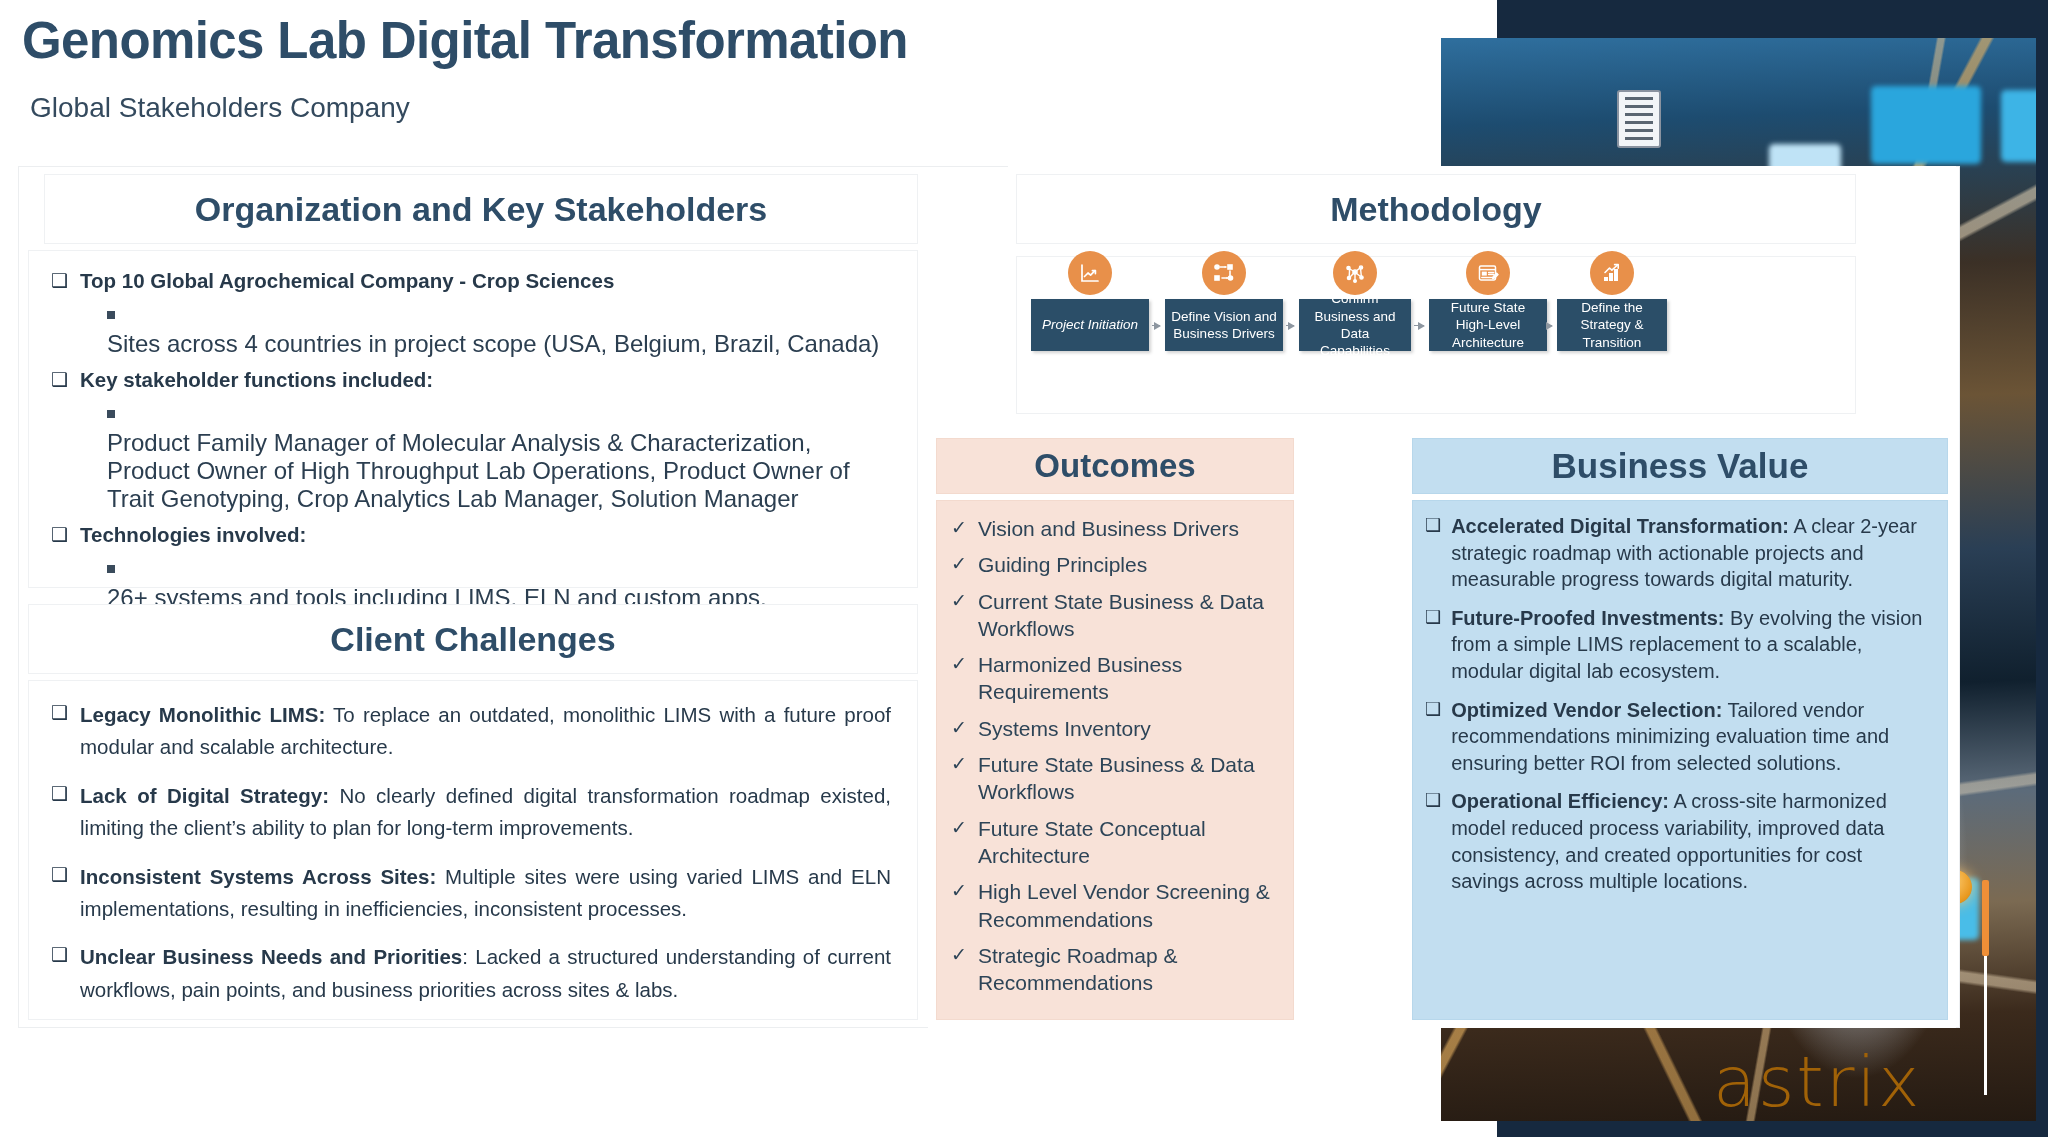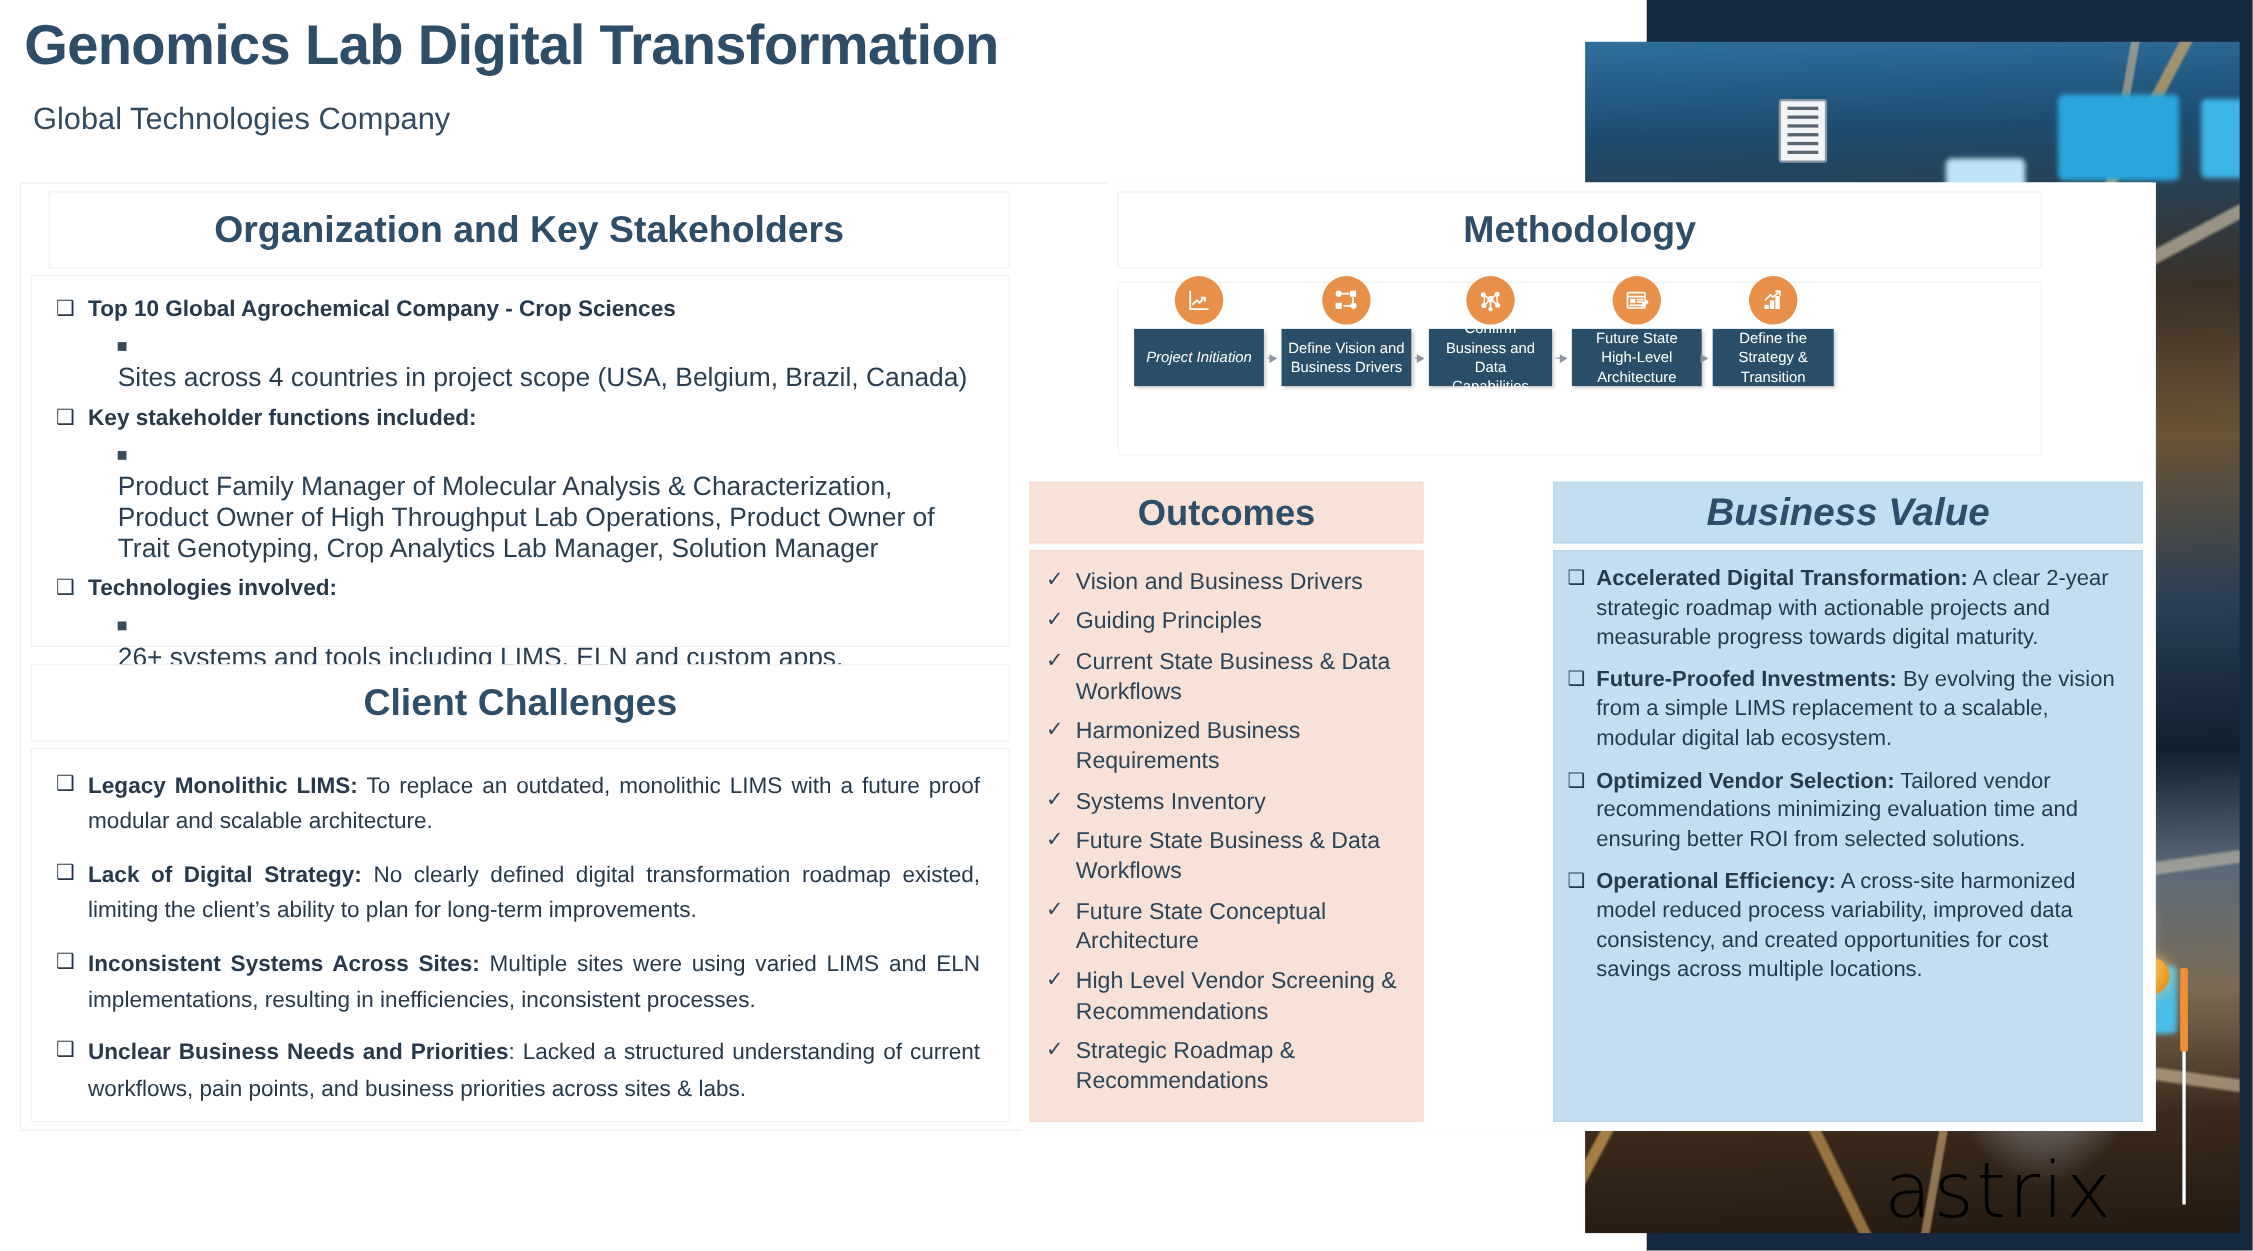--- a/index.html
+++ b/index.html
@@ -52,21 +52,21 @@
     display: block; height: 3px; margin: 5px 6px 0 6px; background: #5a6672;
   }
   .deco-photo .coin {
     position: absolute; left: 497px; top: 832px; width: 34px; height: 34px;
     border-radius: 50%; background: radial-gradient(circle at 35% 32%, #ffd27a, #e9991f 70%, #c47c10);
     box-shadow: 0 0 14px rgba(255,200,110,.85);
   }
   .brand-logo {
     position: absolute; left: 1713px; top: 1047px;
     font-family: "DejaVu Sans", sans-serif;
-    font-size: 70px; letter-spacing: 2px; color: #000000; line-height: 1;
+    font-size: 70px; letter-spacing: 2px; color: #a16207; line-height: 1;
     font-weight: 300;
   }
   .rule-line {
     position: absolute; left: 1984px; top: 880px; width: 3px; height: 215px; background: #ffffff;
   }
   .rule-line .seg { position: absolute; left: -2px; top: 0; width: 7px; height: 76px; background: #ef8f37; border-radius: 2px; }
 
   
   .page-title {
     position: absolute; left: 22px; top: 11px;
@@ -151,21 +151,21 @@
     border-top: 4px solid transparent; border-bottom: 4px solid transparent;
   }
 
   
   #p-out       { left: 936px;  top: 438px; width: 358px; height: 56px; background: #f8e2d8; }
   #p-out-body  { left: 936px;  top: 500px; width: 358px; height: 520px; background: #f8e2d8; border-color: #f3dace; }
   #p-out .panel-head { width: 100%; height: 100%; font-size: 33px; border-color: #f3dace; }
 
   #p-bv        { left: 1412px; top: 438px; width: 536px; height: 56px; background: #c2def0; }
   #p-bv-body   { left: 1412px; top: 500px; width: 536px; height: 520px; background: #c2def0; border-color: #b7d7eb; }
-  #p-bv .panel-head { width: 100%; height: 100%; font-size: 35px; border-color: #b7d7eb; font-style: italic; }
+  #p-bv .panel-head { width: 100%; height: 100%; font-size: 35px; border-color: #b7d7eb; }
 
   .check-list { padding: 14px 16px 8px 14px; }
   .check-item {
     display: flex; align-items: flex-start; gap: 11px;
     font-size: 21px; color: #2d4457; margin-bottom: 9px; line-height: 1.3;
   }
   .check-item .ck { flex: 0 0 auto; font-size: 19px; color: #2d4457; line-height: 1.35; }
 
   .bv-list { padding: 12px 14px 8px 12px; }
   .bv-item {
@@ -207,21 +207,21 @@
         <i></i>
     </div>
     <div class="coin"></div>
   </div>
   <div class="brand-logo">astrix</div>
   <div class="rule-line">
       <div class="seg"></div>
     </div>
 
   <div class="page-title">Genomics Lab Digital Transformation</div>
-  <div class="page-subtitle">Global Technologies Company</div>
+  <div class="page-subtitle">Global Stakeholders Company</div>
 
   <div class="outer-card"></div>
 
   <div class="panel" id="p-org">
     <div class="panel-head">Organization and Key Stakeholders</div>
   </div>
   <div class="panel panel-body" id="p-org-body">
     <div class="bullets" id="org-bullets">
         <div class="b-l1">
           <span class="sq">❑</span>

